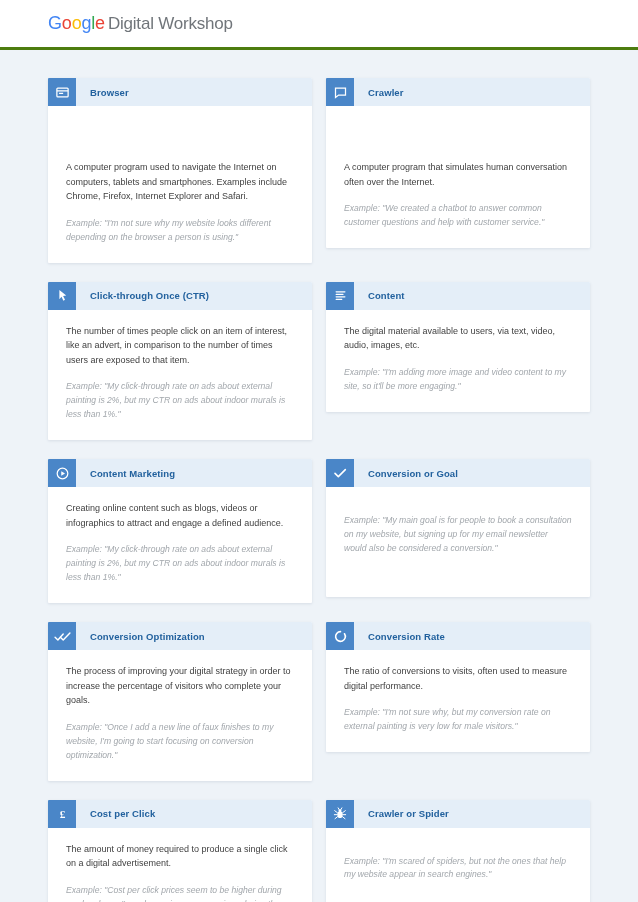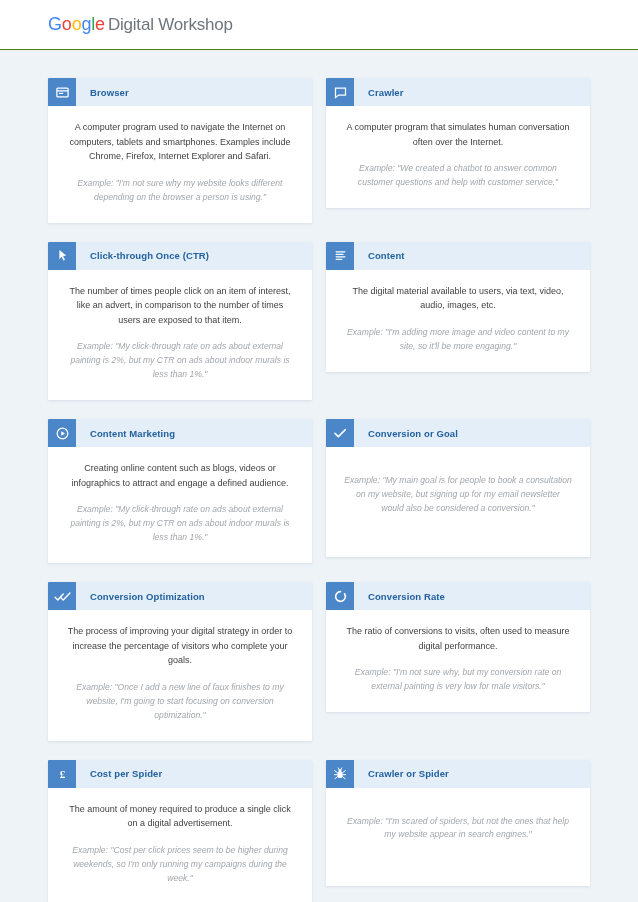--- a/index.html
+++ b/index.html
@@ -12,21 +12,21 @@
     overflow: hidden;
   }
 
   
   .top-bar {
     height: 50px;
     background: #ffffff;
     display: flex;
     align-items: center;
     padding-left: 48px;
-    border-bottom: 1px solid #4d7c0f;
+    border-bottom: 3px solid #4d7c0f;
   }
   .brand {
     font-size: 17px;
     letter-spacing: -0.2px;
     white-space: nowrap;
   }
   .g-logo { font-weight: 400; }
   .g-logo span { font-size: 18px; }
   .g-b { color: #4285f4; }
   .g-r { color: #ea4335; }
@@ -49,21 +49,20 @@
     align-content: start;
   }
   .cell { margin-bottom: 19px; }
 
   
   .card {
     background: #ffffff;
     box-shadow: 0 1px 3px rgba(60,80,110,0.13);
     border-radius: 1px;
     overflow: hidden;
-    text-align: center;
   }
   .card-head {
     background: #e4eef8;
     height: 28px;
     display: flex;
     align-items: stretch;
   }
   .icon-tile {
     width: 28px;
     min-width: 28px;
@@ -93,21 +92,21 @@
   }
   .example {
     font-size: 8.6px;
     line-height: 1.62;
     color: #a2a7ac;
     font-style: italic;
     margin-top: 13px;
   }
 
   
-  .row-h-1 .card-body { min-height: 86px; }
+  .row-h-1 .card-body { min-height: 86px; margin-top: 40px; }
   .row-h-2 .card-body { min-height: 101px; }
   .row-h-3 .card-body { min-height: 110px; }
   .row-h-4 .card-body { min-height: 83px; }
   .row-h-5 .card-body { min-height: 98px; }
 </style>
 </head>
 <body>
 
 <div class="top-bar">
   <div class="brand">
@@ -260,21 +259,21 @@
   </div>
 
   <div class="cell row-h-5">
     <div class="card">
       <div class="card-head">
         <div class="icon-tile">
           <svg width="15" height="15" viewBox="0 0 24 24">
             <text x="12" y="18.5" text-anchor="middle" fill="#fff" font-family="Liberation Serif, serif" font-size="18" font-weight="bold">£</text>
           </svg>
         </div>
-        <div class="card-title">Cost per Spider</div>
+        <div class="card-title">Cost per Click</div>
       </div>
       <div class="card-body">
         <div class="desc">The amount of money required to produce a single click on a digital advertisement.</div>
         <div class="example">Example: "Cost per click prices seem to be higher during weekends, so I'm only running my campaigns during the week."</div>
       </div>
     </div>
   </div>
 
   <div class="cell row-h-5">
     <div class="card">

